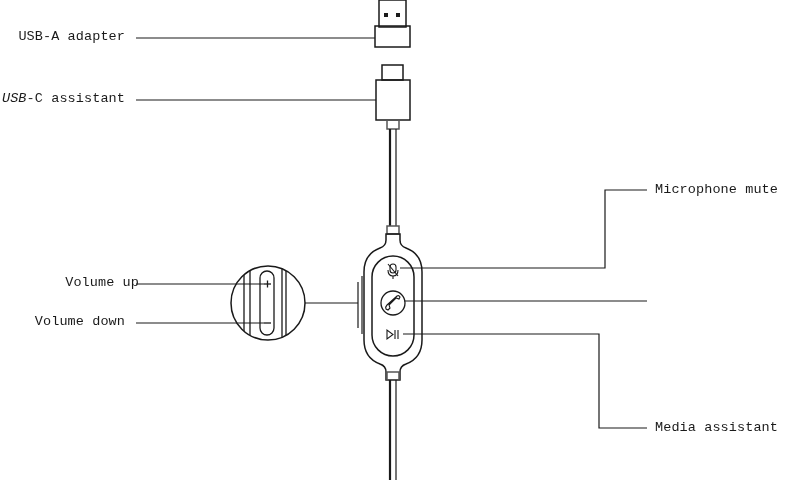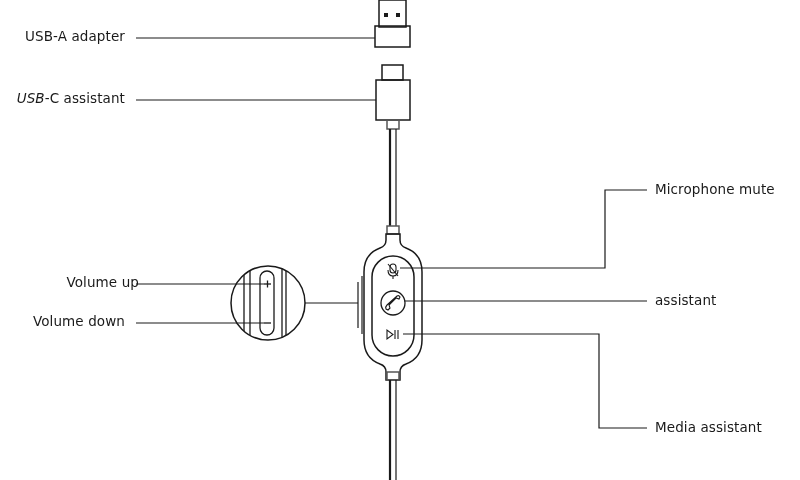--- a/index.html
+++ b/index.html
@@ -1,19 +1,19 @@
 <!DOCTYPE html>
 <html><head>
   <meta charset="utf-8">
   <style>
     html, body { margin: 0; padding: 0; background: #ffffff; }
     body { width: 800px; height: 480px; position: relative; overflow: hidden;
            font-family: "DejaVu Sans", "Liberation Sans", sans-serif; color: #1a1a1a; }
     #diagram { position: absolute; left: 0; top: 0; }
-    .label { position: absolute; font-size: 13.5px; line-height: 17px; white-space: nowrap; letter-spacing: 0.1px; }
+    .label { position: absolute; font-size: 13.5px; line-height: 17px; white-space: nowrap; letter-spacing: 0.1px; font-family: Liberation Mono, monospace; }
     .label.right { text-align: right; }
     .italic { font-style: italic; text-align: center; }
   </style>
 </head>
 <body>
 
 <svg id="diagram" width="800" height="480" viewBox="0 0 800 480" xmlns="http://www.w3.org/2000/svg" fill="none" stroke="#1a1a1a" stroke-width="1.5">
 
   <g>
     <rect x="379" y="0" width="27" height="27"></rect>
@@ -95,15 +95,14 @@
 </svg>
 
 <div class="label right" style="right:675px; top:28px;">USB-A adapter</div>
 <div class="label right" style="right:675px; top:90px;">
   <span class="italic">USB</span><span>-C assistant</span>
 </div>
 <div class="label right" style="right:661px; top:274px;">Volume up</div>
 <div class="label right" style="right:675px; top:313px;">Volume down</div>
 <div class="label" style="left:655px; top:181px;">Microphone mute</div>
 <div class="label" style="left:655px; top:292px;">
-  <div>assistant</div>
 </div>
 <div class="label" style="left:655px; top:419px;">Media assistant</div>
 
 </body></html>

